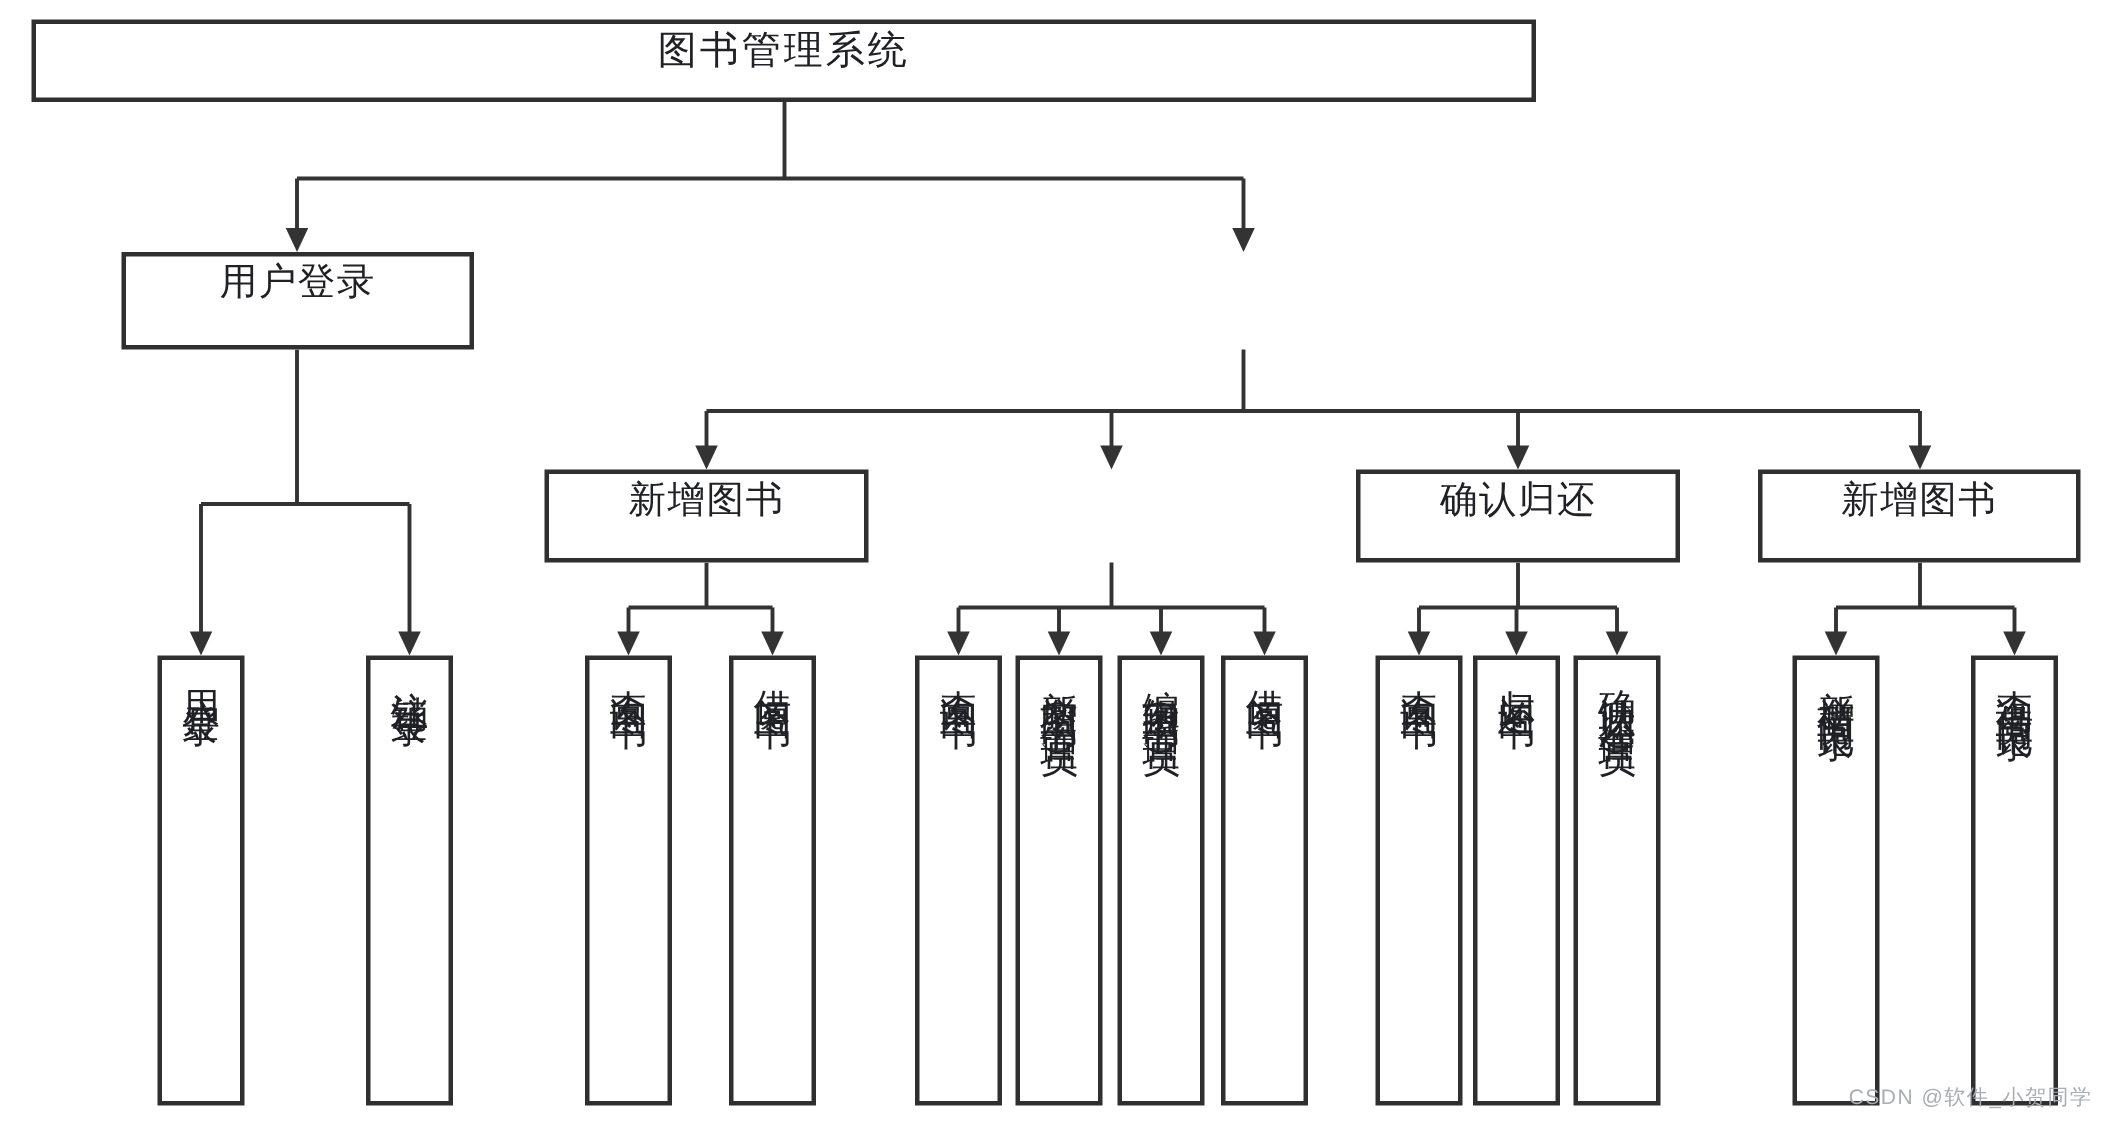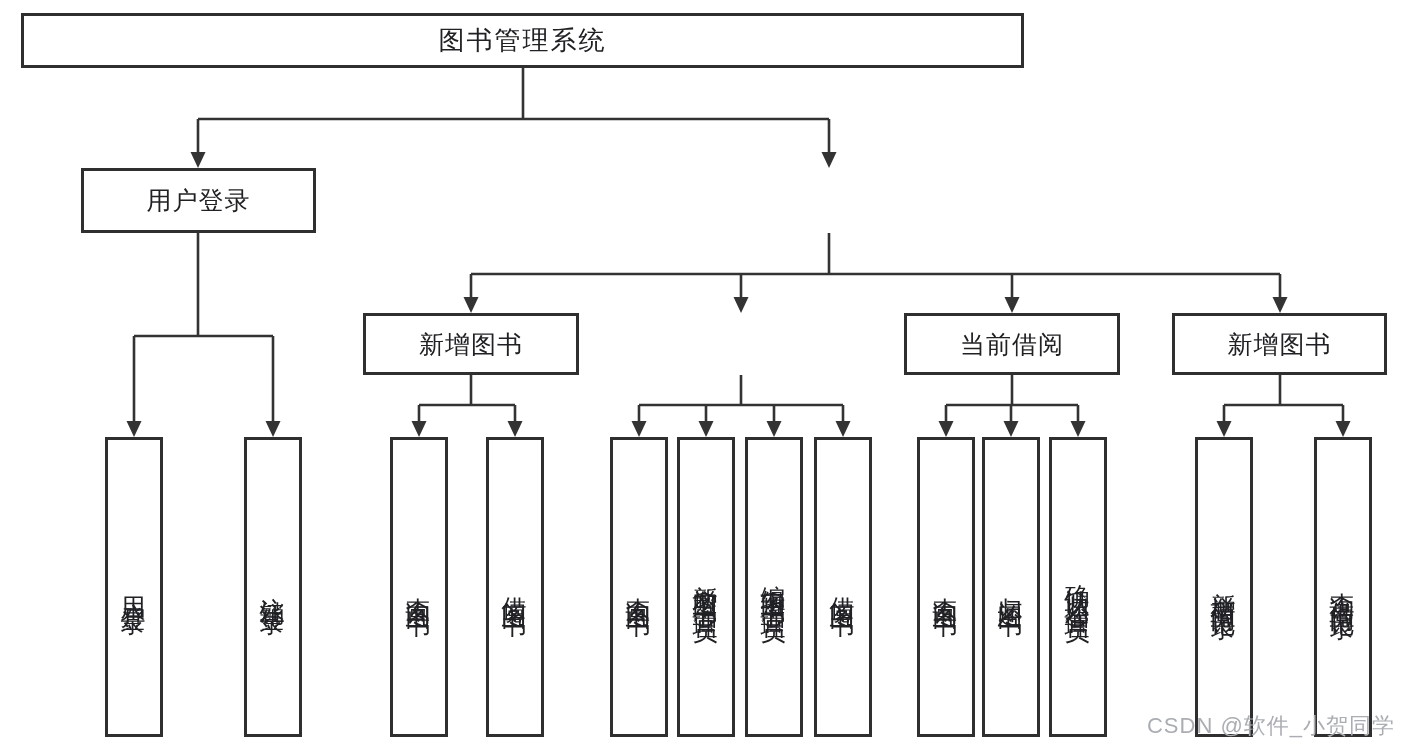--- a/index.html
+++ b/index.html
@@ -32,21 +32,20 @@
   .connector-layer path.arrow {
     fill: #333333;
     stroke: none;
   }
   .node {
     position: absolute;
     box-sizing: border-box;
     background: #ffffff;
     border: 3px solid #2f2f2f;
     display: flex;
-    align-items: center;
     justify-content: center;
     color: #202124;
   }
   .node-root {
     font-size: 26px;
     letter-spacing: 2px;
   }
   .node-h {
     font-size: 25px;
     letter-spacing: 1px;
@@ -55,21 +54,21 @@
     writing-mode: vertical-rl;
     text-orientation: mixed;
     font-size: 25px;
     letter-spacing: 5px;
     white-space: nowrap;
   }
   .watermark {
     position: absolute;
     right: 10px;
     bottom: 6px;
-    font-size: 22px;
+    font-size: 14px;
     letter-spacing: 1px;
     color: #aaadb2;
     white-space: nowrap;
   }
 </style>
 </head>
 <body>
 
 <div class="canvas">
 
@@ -154,21 +153,21 @@
   </div>
 
   <div class="node node-h" style="left:81px; top:168px; width:235px; height:65px;">
     <span>用户登录</span>
   </div>
 
   <div class="node node-h" style="left:363px; top:313px; width:216px; height:62px;">
     <span>新增图书</span>
   </div>
   <div class="node node-h" style="left:904px; top:313px; width:216px; height:62px;">
-    <span>当前借阅</span>
+    <span>确认归还</span>
   </div>
   <div class="node node-h" style="left:1172px; top:313px; width:215px; height:62px;">
     <span>新增图书</span>
   </div>
 
   <div class="node node-v" style="left:105px; top:437px; width:58px; height:300px;">
     <span>用户登录</span>
   </div>
   <div class="node node-v" style="left:244px; top:437px; width:58px; height:300px;">
     <span>注销登录</span>

